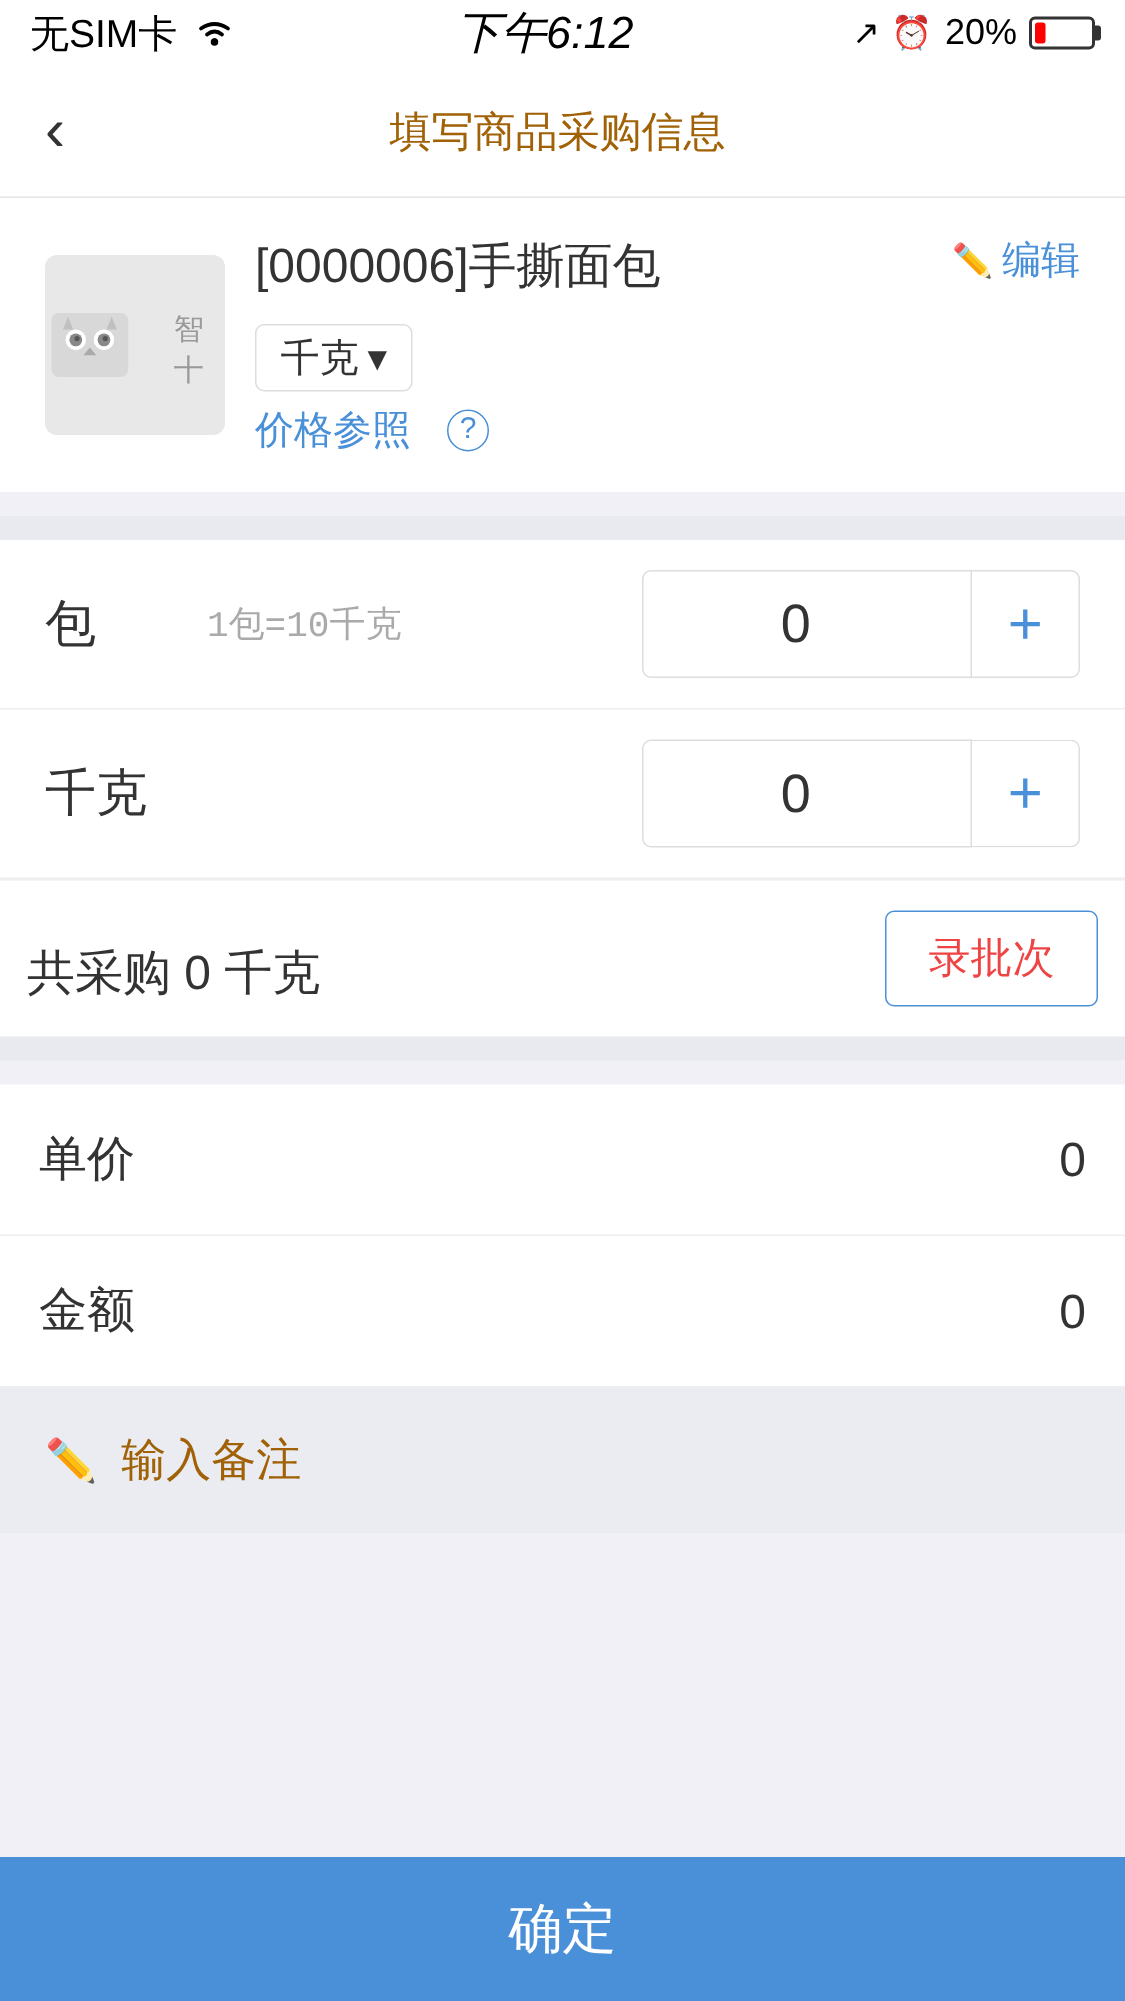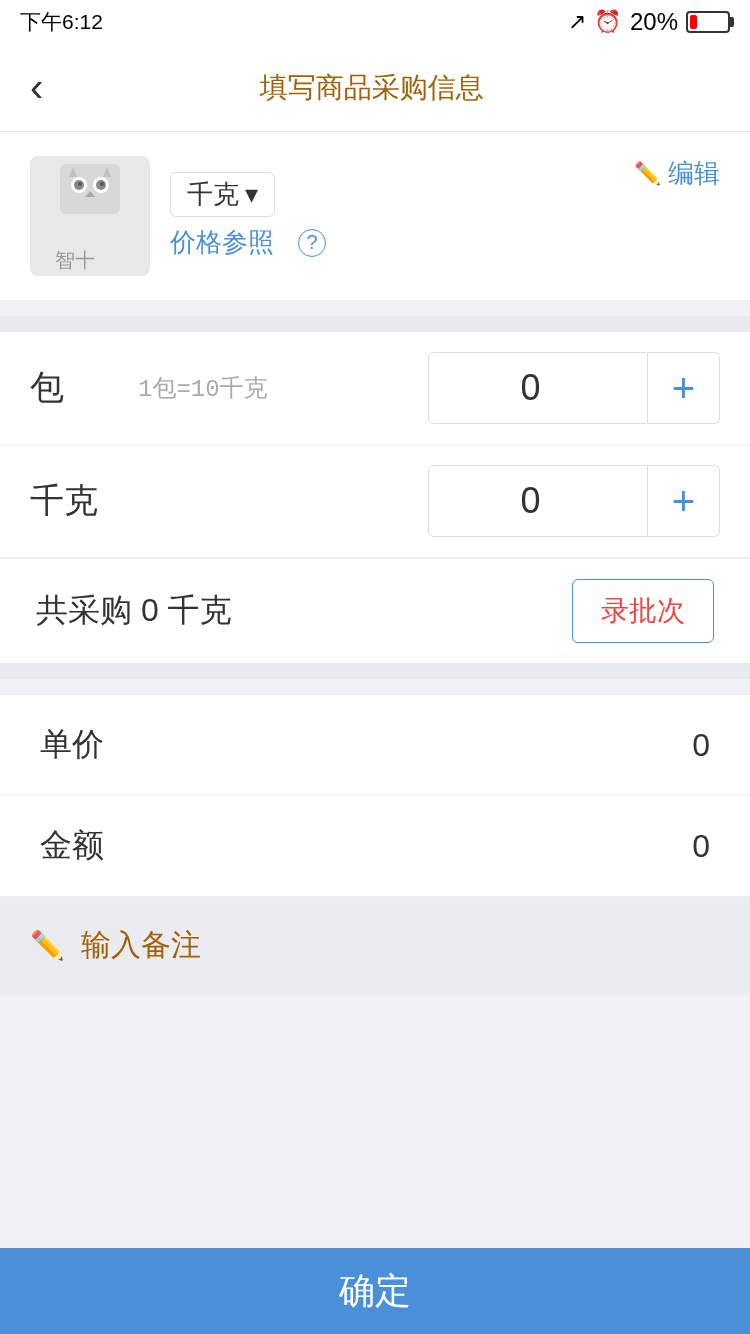--- a/index.html
+++ b/index.html
@@ -18,21 +18,21 @@
       height: 44px;
       background: #fff;
       display: flex;
       align-items: center;
       justify-content: space-between;
       padding: 0 20px;
       font-size: 28px;
       color: #000;
     }
     .status-left { display: flex; align-items: center; gap: 10px; font-size: 26px; }
-    .status-center { font-size: 21px; font-weight: 500; }
+    .status-center { font-size: 30px; font-weight: 500; font-style: italic; }
     .status-right { display: flex; align-items: center; gap: 8px; font-size: 24px; }
     .battery-icon {
       width: 44px; height: 22px;
       border: 2px solid #333;
       border-radius: 4px;
       position: relative;
       display: inline-flex;
       align-items: center;
       padding: 2px;
     }
@@ -92,22 +92,21 @@
       height: 120px;
       background: #e8e8e8;
       border-radius: 8px;
       display: flex;
       align-items: center;
       justify-content: center;
       flex-shrink: 0;
     }
     .product-image-inner {
       display: flex;
-      flex-direction: column;
-      align-items: flex-start;
+      align-items: flex-end;
       color: #888;
       font-size: 22px;
       gap: 26px;
     }
     .product-info { flex: 1; }
     .product-name {
       font-size: 32px;
       color: #333;
       margin-bottom: 16px;
     }
@@ -210,22 +209,22 @@
       color: #4a90d9;
       display: flex;
       align-items: center;
       justify-content: center;
       cursor: pointer;
     }
 
     
     .summary-row {
       display: flex;
-      align-items: center;
-      padding: 20px 36px;
+      align-items: flex-end;
+      padding: 20px 18px;
       background: #fff;
       border-top: 1px solid #eee;
     }
     .summary-text {
       font-size: 32px;
       color: #333;
     }
     .batch-btn {
       margin-left: auto;
       border: 1px solid #4a90d9;
@@ -238,21 +237,21 @@
     }
 
     
     .info-section {
       background: #fff;
       margin-top: 16px;
     }
     .info-row {
       display: flex;
       align-items: center;
-      padding: 28px 40px;
+      padding: 28px 26px;
       border-bottom: 1px solid #eee;
     }
     .info-label {
       font-size: 32px;
       color: #333;
     }
     .info-value {
       margin-left: auto;
       font-size: 32px;
       color: #333;
@@ -271,21 +270,21 @@
       font-size: 30px;
       color: #a16207;
     }
 
     
     .footer {
       position: fixed;
       bottom: 0;
       left: 0;
       width: 750px;
-      height: 86px;
+      height: 96px;
       background: #4a90d9;
       display: flex;
       align-items: center;
       justify-content: center;
       cursor: pointer;
     }
     .footer-btn {
       font-size: 36px;
       color: #fff;
       font-weight: 500;
@@ -295,20 +294,31 @@
     .page-content {
       padding-bottom: 100px;
     }
   </style>
 </head>
 <body>
 
 <div class="page-content">
 
   <div class="status-bar">
+    <div class="status-left">
+      <span>无SIM卡</span>
+      <span>
+        <svg width="30" height="22" viewBox="0 0 30 22">
+          <path d="M15 18 L15 18" stroke="#000" stroke-width="3" stroke-linecap="round"></path>
+          <path d="M10 14 Q15 10 20 14" stroke="#000" stroke-width="2.5" fill="none" stroke-linecap="round"></path>
+          <path d="M6 10 Q15 4 24 10" stroke="#000" stroke-width="2.5" fill="none" stroke-linecap="round"></path>
+          <circle cx="15" cy="19" r="2.5" fill="#000"></circle>
+        </svg>
+      </span>
+    </div>
     <div class="status-center">下午6:12</div>
     <div class="status-right">
       <span style="font-size:22px;">↗</span>
       <span style="font-size:22px;">⏰</span>
       <span>20%</span>
       <div class="battery-icon">
         <div class="battery-fill"></div>
       </div>
     </div>
   </div>
@@ -334,20 +344,23 @@
 
           <polygon points="35,32 30,38 40,38" fill="#aaa"></polygon>
 
           <polygon points="18,8 22,18 14,18" fill="#c0c0c0"></polygon>
           <polygon points="52,8 56,18 48,18" fill="#c0c0c0"></polygon>
         </svg>
         <span style="font-size:20px; color:#999; margin-top:2px;">智十</span>
       </div>
     </div>
     <div class="product-info">
+      <div class="product-name">
+        <span>[0000006]</span><span>手撕面包</span>
+      </div>
       <div class="product-unit">
         <div class="unit-select">
           <span>千克</span>
           <span>▾</span>
         </div>
       </div>
       <div class="price-ref">
         <span>价格参照</span>
         <span style="border:1px solid #4a90d9; border-radius:50%; width:28px; height:28px; display:inline-flex; align-items:center; justify-content:center; font-size:20px;">?</span>
       </div>

